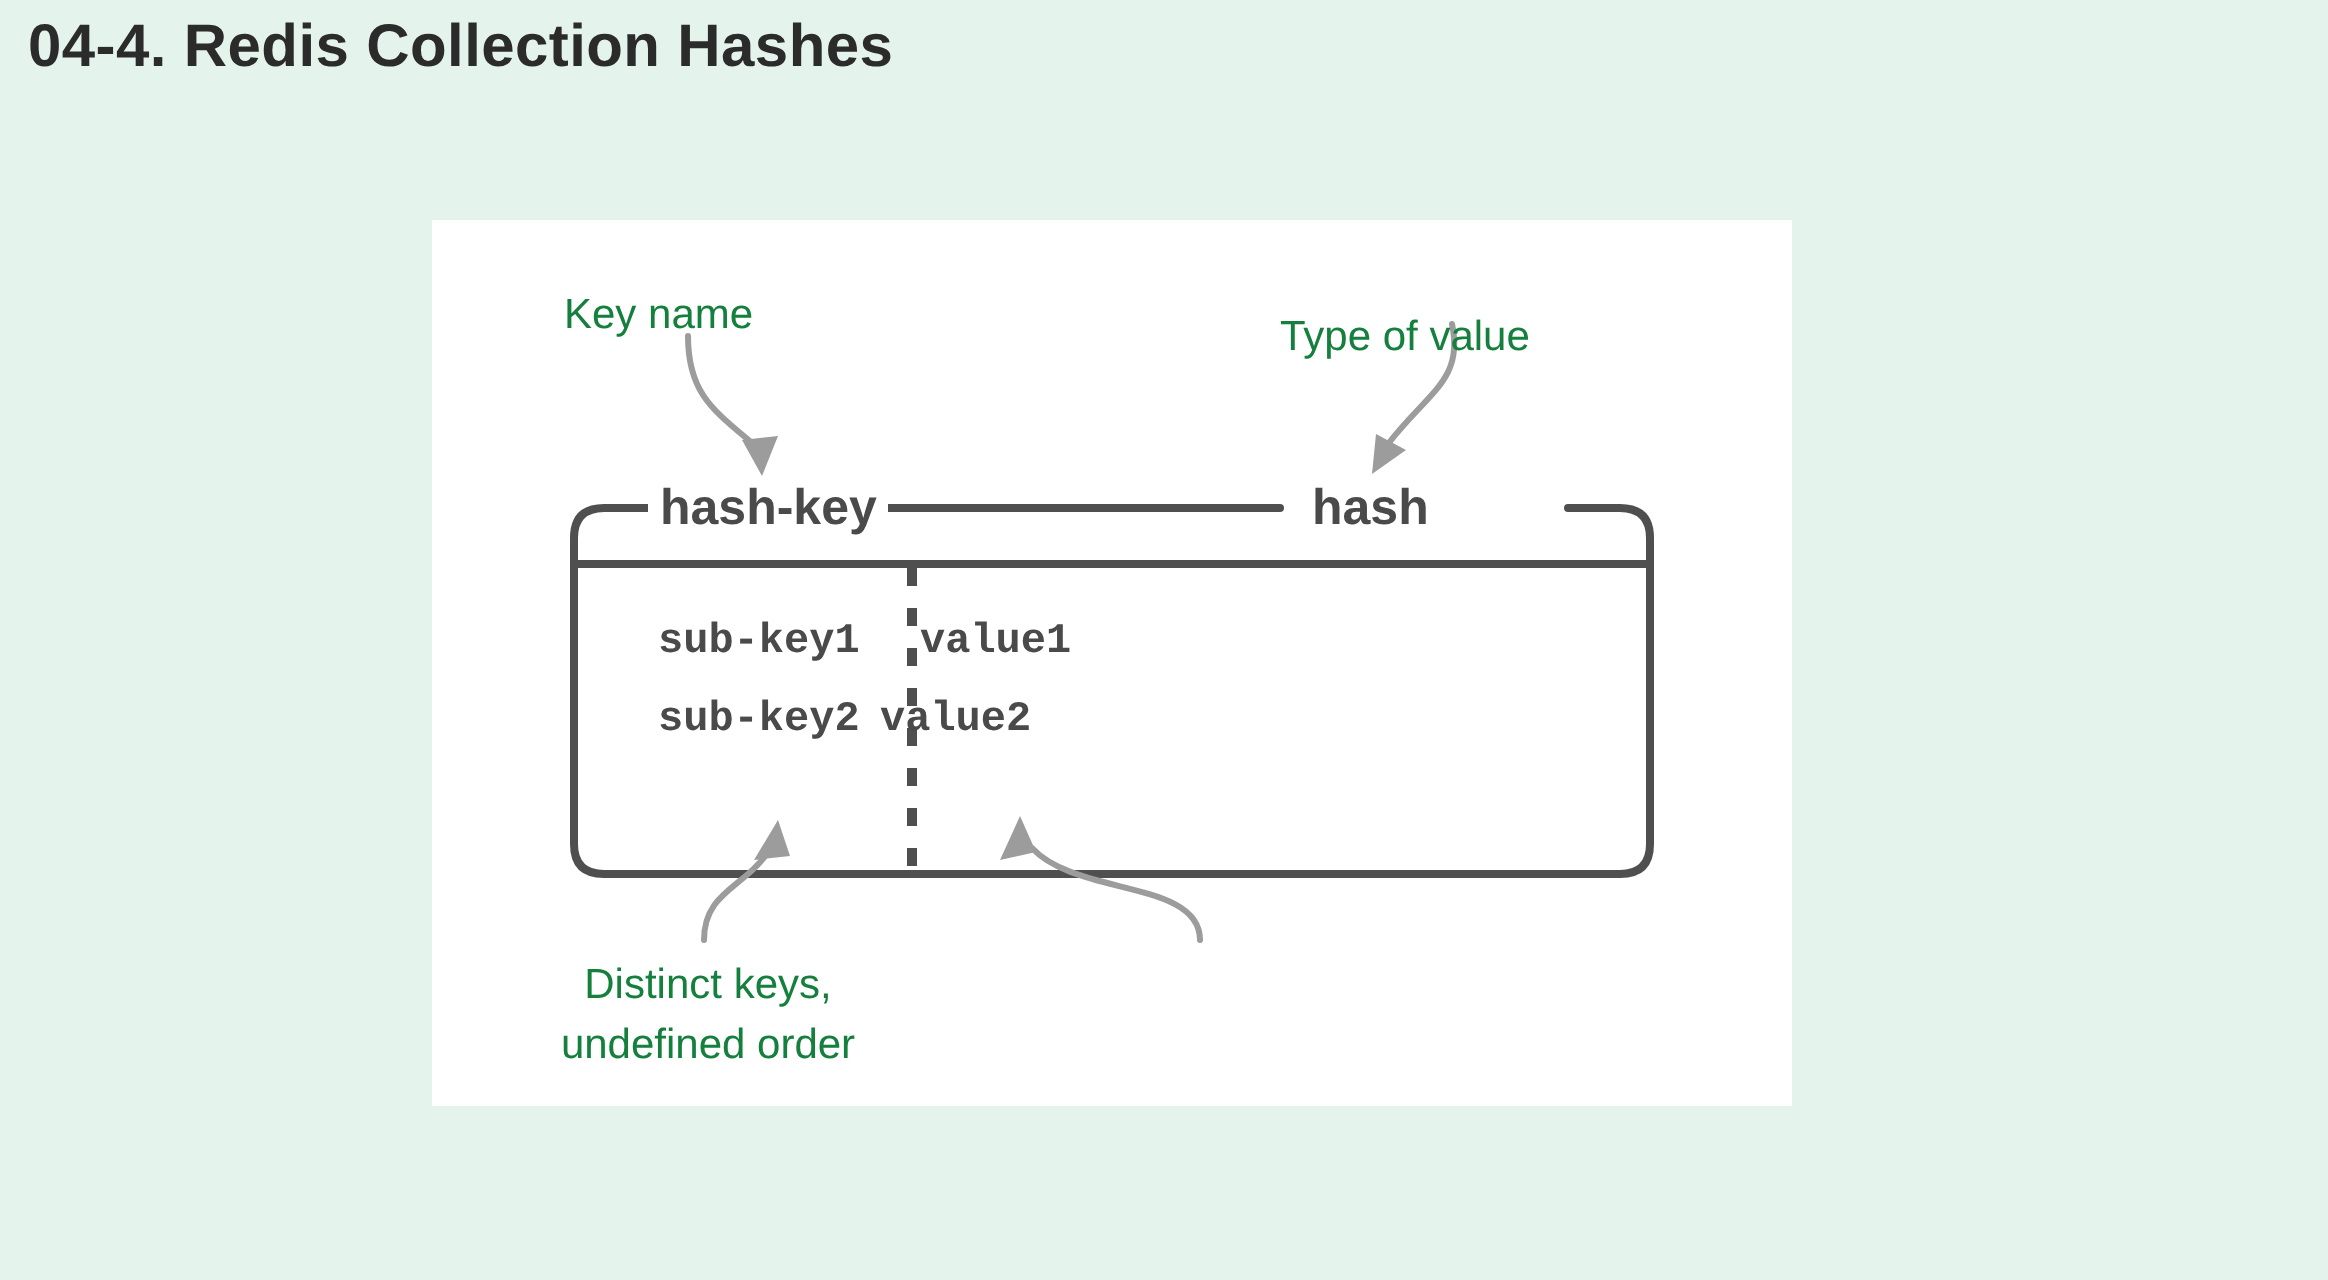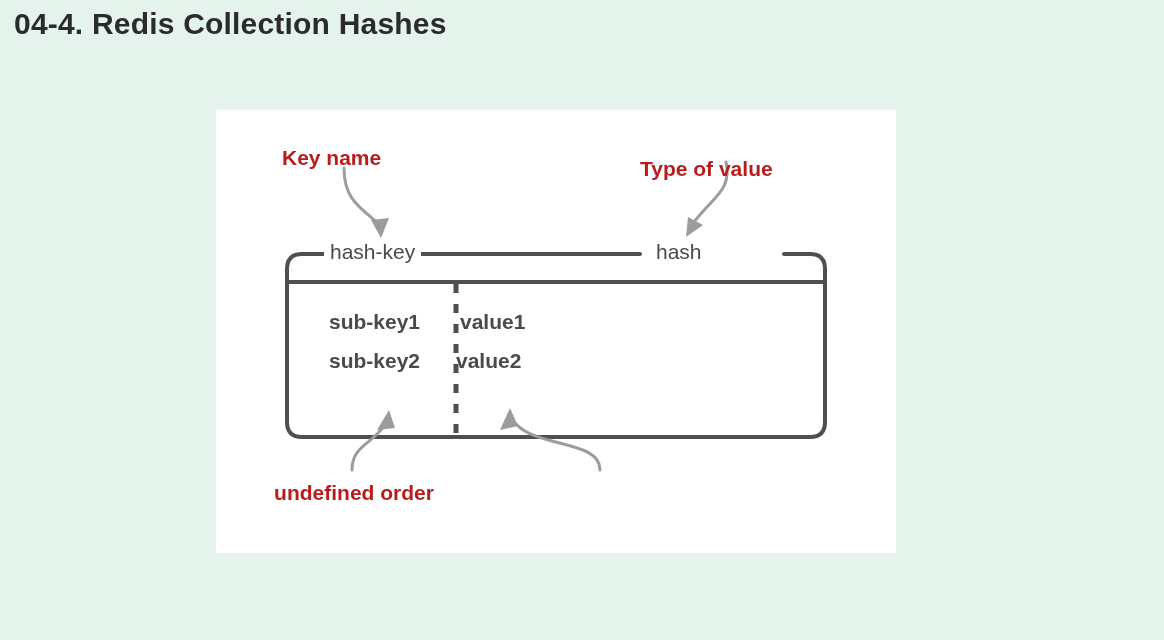--- a/index.html
+++ b/index.html
@@ -36,51 +36,52 @@
     position: absolute;
     left: 0;
     top: 0;
     width: 680px;
     height: 443px;
     display: block;
   }
   .label-annotation {
     position: absolute;
     font-size: 21px;
-    font-weight: 700;
-    color: #b91c1c;
+    font-weight: 400;
+    color: #15803d;
     white-space: nowrap;
     line-height: 1.42;
   }
   .label-header {
     position: absolute;
-    font-size: 21px;
-    font-weight: 400;
+    font-size: 25px;
+    font-weight: 700;
     color: #4a4a4a;
     white-space: nowrap;
     background: #ffffff;
     padding: 0 6px;
   }
   .row-text {
     position: absolute;
     font-size: 21px;
     font-weight: 700;
     color: #4a4a4a;
     white-space: nowrap;
+    font-family: Liberation Mono, monospace;
   }
   #annot-key-name   { left: 66px;  top: 33px; }
   #annot-type-value { left: 424px; top: 26px; margin-top: 18px; }
   #annot-distinct   { left: 38px;  top: 368px; text-align: center; width: 200px; }
   #annot-values     { left: 280px; top: 368px; text-align: center; width: 212px; }
   #box-key-label    { left: 108px; top: 130px; }
   #box-type-label   { left: 434px; top: 130px; }
   #row1-key   { left: 113px; top: 200px; }
   #row1-value { left: 244px; top: 200px; }
   #row2-key   { left: 113px; top: 239px; }
-  #row2-value { left: 240px; top: 239px; }
+  #row2-value { left: 224px; top: 239px; }
 </style>
 </head>
 <body>
 
 <div id="slide-title">04-4. Redis Collection Hashes</div>
 
 <div id="diagram-panel">
 
   <svg id="diagram-svg" viewBox="0 0 680 443">
 
@@ -121,17 +122,18 @@
 
   <div class="row-text" id="row1-key">sub-key1</div>
   <div class="row-text" id="row1-value">value1</div>
   <div class="row-text" id="row2-key">sub-key2</div>
   <div class="row-text" id="row2-value">value2</div>
 
   <div class="label-annotation" id="annot-key-name">Key name</div>
   <div class="label-annotation" id="annot-type-value">Type of value</div>
 
   <div class="label-annotation" id="annot-distinct">
+    <div>Distinct keys,</div>
     <div>undefined order</div>
   </div>
 
 
 </div>
 
 </body></html>

